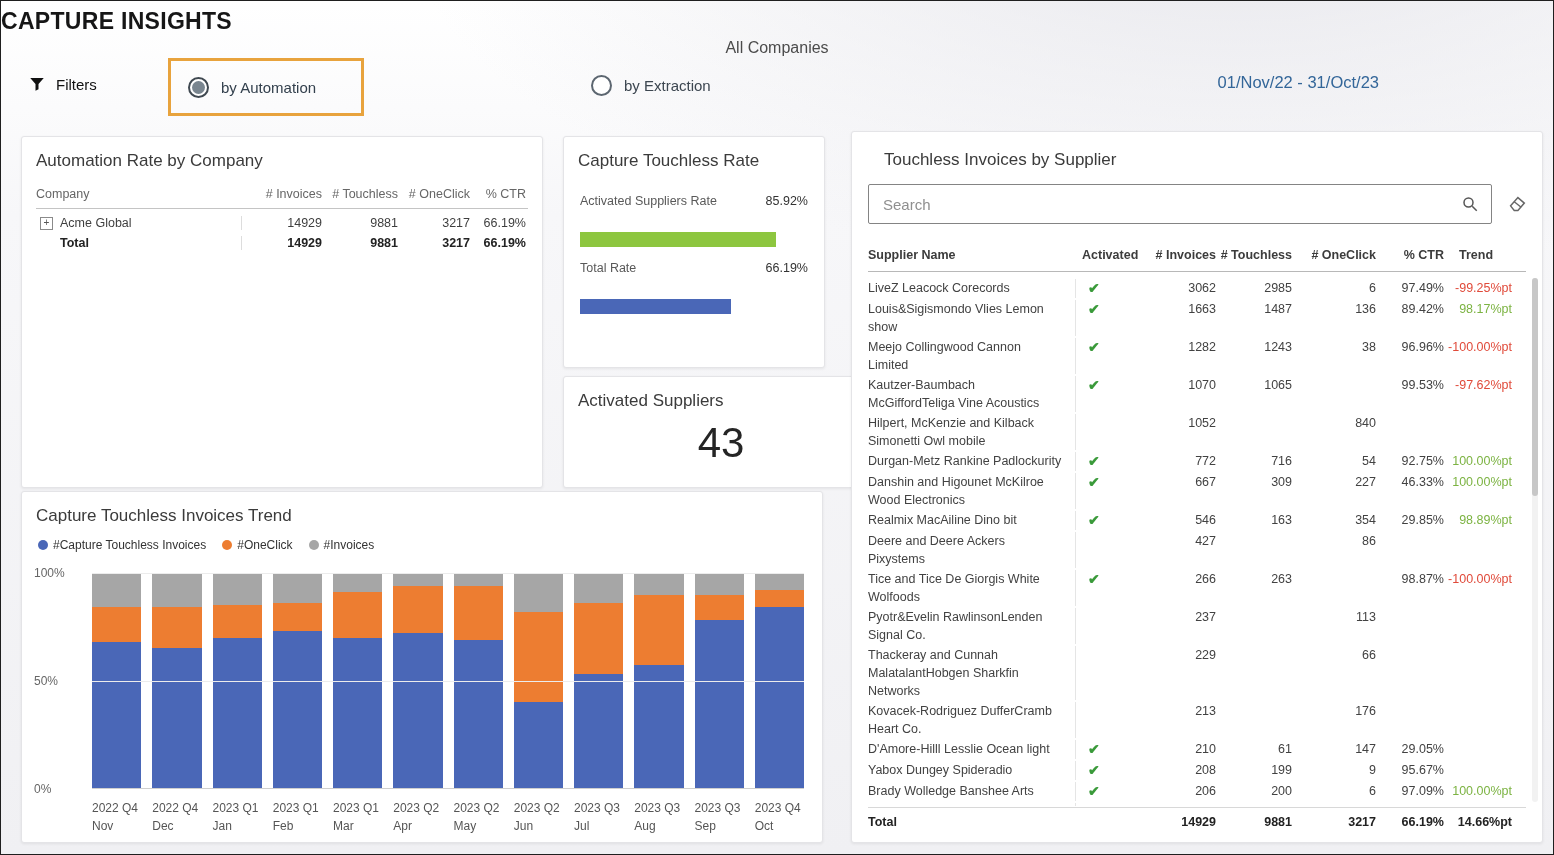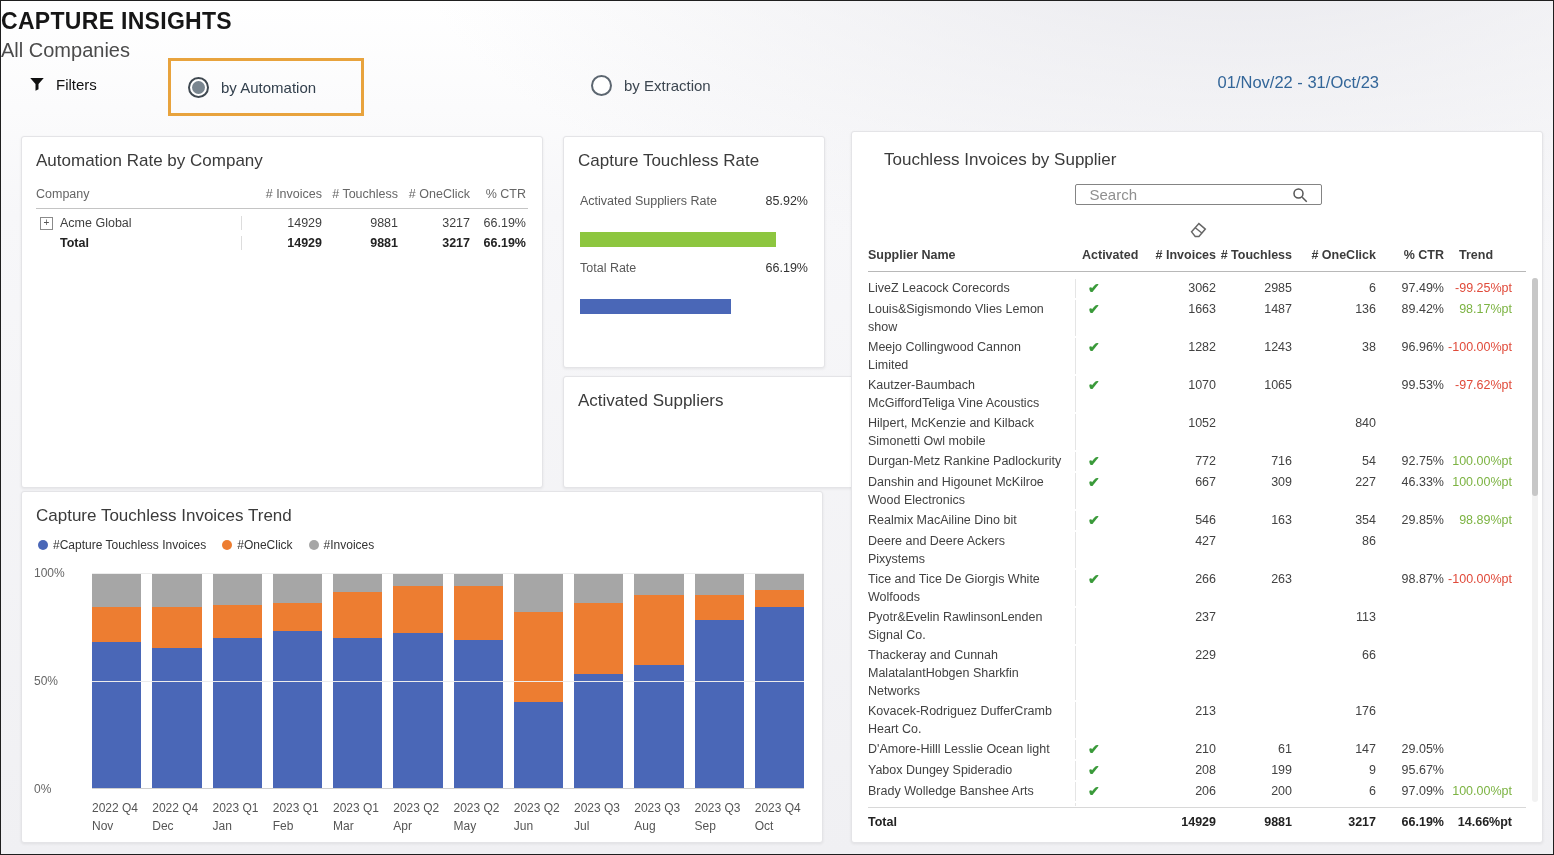--- a/index.html
+++ b/index.html
@@ -5,21 +5,21 @@
   html,body{margin:0;padding:0;background:#fff;}
   .page{
     position:relative;width:1554px;height:855px;box-sizing:border-box;
     border:1px solid #1f1f1f;overflow:hidden;
     font-family:"Liberation Sans",sans-serif;color:#333;
     background:
       radial-gradient(90% 70% at 80% -10%, #e7e7ec 0%, rgba(231,231,236,0) 60%),
       linear-gradient(180deg,#ffffff 0%,#f7f7f9 25%,#f0f0f3 100%);
   }
   .page-title{position:absolute;top:7px;left:0;right:0;font-size:23px;font-weight:700;color:#161616;letter-spacing:.3px;}
-  .page-subtitle{position:absolute;top:38px;left:0;right:0;font-size:20px;color:#4b4b4b;}
+  .page-subtitle{position:absolute;top:38px;left:0;right:0;text-align:center;font-size:16px;color:#4b4b4b;}
 
   .filters{position:absolute;left:27px;top:74px;display:flex;align-items:center;gap:10px;font-size:15px;color:#111;cursor:pointer;}
   .opt-highlight{position:absolute;left:167px;top:57px;width:196px;height:58px;border:3px solid var(--highlight-border,#e8a33d);box-sizing:border-box;}
   .radio-opt{display:flex;align-items:center;gap:12px;font-size:15px;color:#33404d;cursor:pointer;height:100%;padding-left:17px;}
   .radio-opt.extraction{position:absolute;left:590px;top:74px;height:auto;padding-left:0;color:#3c4650;}
   .radio{width:21px;height:21px;border-radius:50%;box-sizing:border-box;border:2px solid #5c6670;background:#fff;position:relative;flex:0 0 auto;}
   .radio.selected{border-color:#3f4850;}
   .radio.selected::after{content:"";position:absolute;inset:2px;border-radius:50%;background:#79858f;}
   .date-range{position:absolute;top:72px;right:174px;font-size:16.5px;color:var(--date-text,#336699);}
 
@@ -69,21 +69,21 @@
   .trend-plot::after{content:"";position:absolute;left:0;right:0;top:50%;border-top:1px solid #ececec;}
   .bar-col{flex:1;height:100%;}
   .bar-stack{width:100%;height:100%;display:flex;flex-direction:column-reverse;}
   .bar-seg{width:100%;}
   .trend-xlabels{position:absolute;left:70px;right:18px;top:307px;display:flex;gap:11px;}
   .x-label{flex:1;text-align:left;font-size:12px;color:#555;line-height:18px;}
 
   
   .sup-card{left:850px;top:130px;width:692px;height:712px;}
   .sup-card .card-title{margin:18px 32px 0;}
-  .search-row{position:absolute;left:16px;right:14px;top:52px;display:flex;align-items:center;gap:14px;flex-direction:column;}
+  .search-row{position:absolute;left:16px;right:14px;top:52px;display:flex;align-items:center;gap:14px;}
   .search-box{flex:1;height:40px;border:1px solid #848484;border-radius:2px;background:#fff;display:flex;align-items:center;padding:0 12px;box-sizing:border-box;}
   .search-input{flex:1;border:0;outline:0;font-size:15px;color:#333;font-family:"Liberation Sans",sans-serif;background:transparent;}
   .search-input::placeholder{color:#8f8f8f;}
   .eraser{display:inline-flex;cursor:pointer;}
   .sup-grid{display:grid;grid-template-columns:208px 56px 84px 76px 84px 68px 68px;}
   .sup-head{position:absolute;left:16px;right:16px;top:116px;padding-bottom:9px;border-bottom:1px solid #b8b8b8;font-size:12.5px;font-weight:700;color:#3c3c3c;}
   .sup-head .num{text-align:right;}
   .sup-head .act{padding-left:6px;}
   .sup-head .trend-h{padding-left:15px;}
   .sup-body{position:absolute;left:16px;right:16px;top:146px;bottom:36px;overflow:hidden;}
@@ -176,20 +176,21 @@
         <span class="mv">66.19%</span>
       </div>
       <div class="hbar">
           <div class="hbar-fill" style="width: 66.19%; background: rgb(74, 103, 183);"></div>
         </div>
     </div>
   </div>
 
   <div class="card act-card">
     <div class="card-title">Activated Suppliers</div>
+    <div class="big-number">43</div>
   </div>
 
   <div class="card trend-card">
     <div class="card-title">Capture Touchless Invoices Trend</div>
     <div class="trend-legend">
         <span class="legend-item">
           <span class="legend-dot" style="background: rgb(74, 103, 183);"></span>
           <span>#Capture Touchless Invoices</span>
         </span>
         <span class="legend-item">

